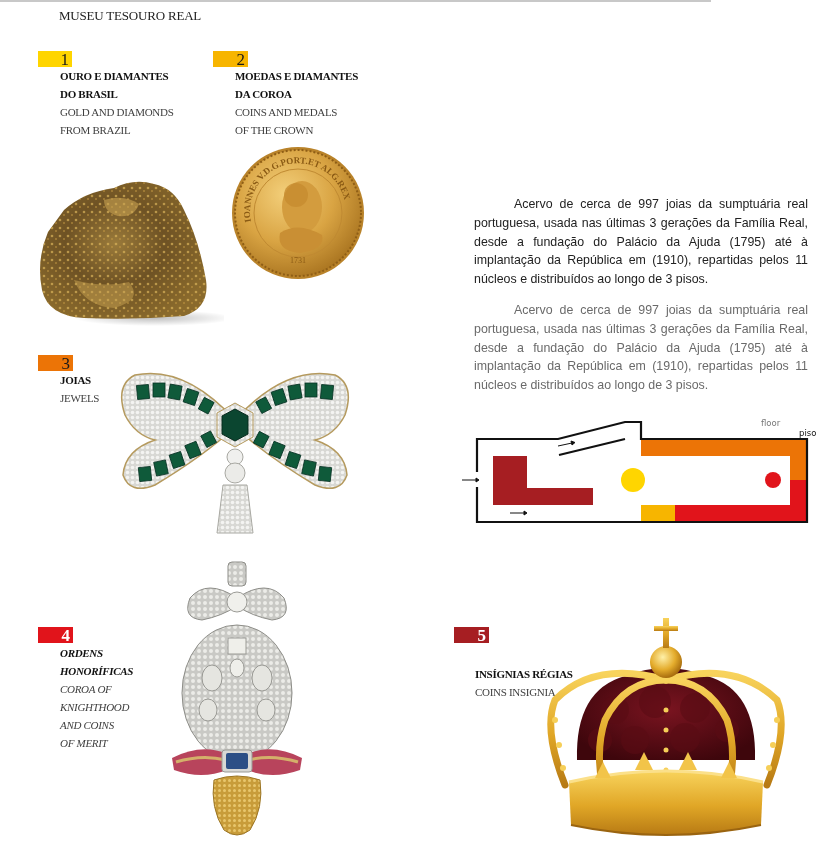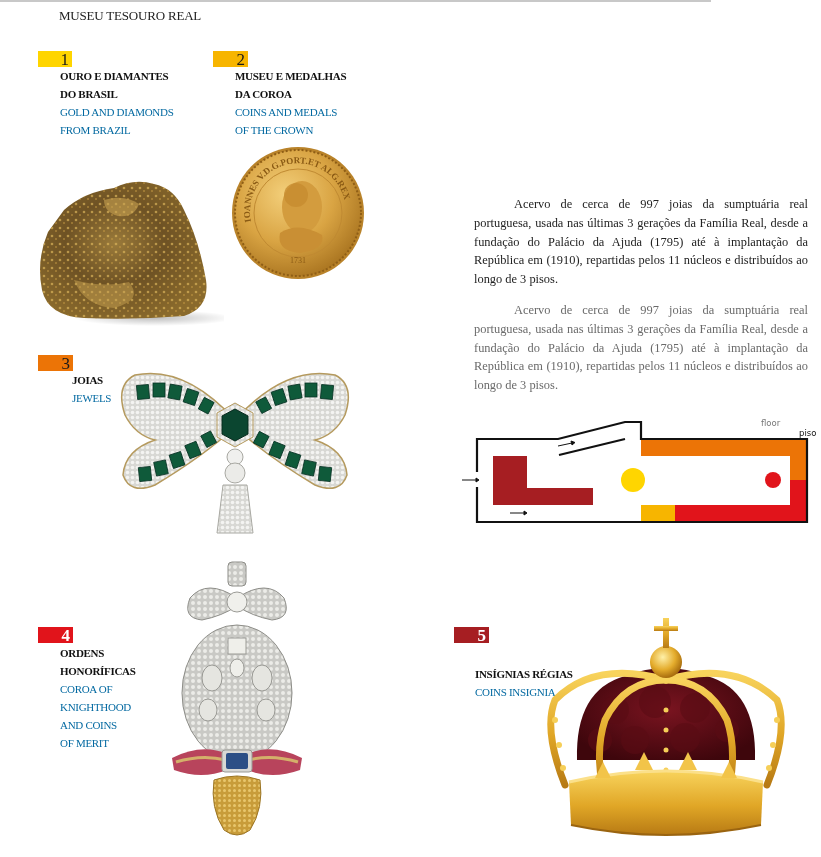--- a/index.html
+++ b/index.html
@@ -8,23 +8,23 @@
 
   .top-rule { position: absolute; left: 0; top: 0; width: 711px; height: 2px; background: #c8c8c8; }
   .museum-title { position: absolute; left: 59px; top: 8px; font-family: "Liberation Serif", serif; font-size: 13px; letter-spacing: -0.2px; color: #222; }
 
   .badge { position: absolute; height: 16px; font-family: "Liberation Serif", serif; font-size: 17px; line-height: 17px; text-align: right; padding-right: 3px; }
   .badge.dark { color: #1a1a1a; }
   .badge.light { color: #ffffff; font-weight: bold; }
 
   .label { position: absolute; font-family: "Liberation Serif", serif; font-size: 11px; line-height: 18px; letter-spacing: -0.3px; }
   .label .pt { font-weight: bold; color: #111; display: block; }
-  .label .en { color: #0369a1; display: block; }
-
-  .intro { position: absolute; left: 474px; width: 334px; font-family: Liberation Serif, serif; font-size: 12.4px; line-height: 18.8px; text-align: justify; text-indent: 40px; }
+  .label .en { color: #404040; display: block; }
+
+  .intro { position: absolute; left: 474px; width: 334px; font-family: Liberation Sans, sans-serif; font-size: 12.4px; line-height: 18.8px; text-align: justify; text-indent: 40px; }
   .intro.p1 { top: 195px; color: #222; }
   .intro.p2 { top: 301px; color: #6a6a6a; }
 
   .floor-label { position: absolute; left: 761px; top: 418px; font-family: "DejaVu Sans", sans-serif; font-size: 8.5px; }
   .floor-label .en { color: #777; }
   .floor-label .pt { color: #111; padding-left: 38px; }
 
   .floorplan { position: absolute; left: 0; top: 0; width: 821px; height: 857px; pointer-events: none; }
   .artwork { position: absolute; }
 </style>
@@ -41,21 +41,21 @@
   <span class="pt">OURO E DIAMANTES</span>
   <span class="pt">DO BRASIL</span>
   <span class="en">GOLD AND DIAMONDS</span>
   <span class="en">FROM BRAZIL</span>
 </div>
 
 <div class="badge dark" style="left:213px;top:51px;width:35px;background:#F7B500;">
   <span>2</span>
 </div>
 <div class="label" style="left:235px;top:67px;">
-  <span class="pt">MUSEU E MEDALHAS</span>
+  <span class="pt">MOEDAS E DIAMANTES</span>
   <span class="pt">DA COROA</span>
   <span class="en">COINS AND MEDALS</span>
   <span class="en">OF THE CROWN</span>
 </div>
 
 <svg class="artwork" style="left:34px;top:170px;" width="190" height="160" viewBox="0 0 190 160">
   <defs>
     <radialGradient id="nugGrad" cx="45%" cy="45%" r="60%">
       <stop offset="0%" stop-color="#9a7a3a"></stop>
       <stop offset="50%" stop-color="#6e5224"></stop>
@@ -95,21 +95,21 @@
   <path id="coinArc" d="M22 80 A48 48 0 1 1 114 80" fill="none"></path>
   <text font-family="Liberation Serif, serif" font-size="9" font-weight="bold" fill="#8a5a14">
     <textPath href="#coinArc" startOffset="2%">IOANNES V.D.G.PORT.ET ALG.REX</textPath>
   </text>
   <text x="60" y="118" font-family="Liberation Serif, serif" font-size="8" fill="#8a5a14">1731</text>
 </svg>
 
 <div class="badge dark" style="left:38px;top:355px;width:35px;background:#EC7406;">
   <span>3</span>
 </div>
-<div class="label" style="left:72px;top:371px;">
+<div class="label" style="left:60px;top:371px;">
   <span class="pt">JOIAS</span>
   <span class="en">JEWELS</span>
 </div>
 
 <svg class="artwork" style="left:115px;top:355px;" width="240" height="185" viewBox="0 0 240 185">
   <defs>
     <pattern id="diamonds" width="5" height="5" patternUnits="userSpaceOnUse">
       <rect width="5" height="5" fill="#d8d8d4"></rect>
       <circle cx="2.5" cy="2.5" r="1.8" fill="#f4f4f2"></circle>
     </pattern>
@@ -187,21 +187,21 @@
     <g>
       <line x1="510" y1="513" x2="524" y2="513"></line>
       <polygon points="524,511 527,513 524,515"></polygon>
     </g>
   </g>
 </svg>
 
 <div class="badge light" style="left:38px;top:627px;width:35px;background:#E1141B;">
   <span>4</span>
 </div>
-<div class="label" style="left:60px;top:644px;">
+<div class="label" style="left:60px;top:644px;font-style:italic;">
   <span class="pt">ORDENS</span>
   <span class="pt">HONORÍFICAS</span>
   <span class="en">COROA OF</span>
   <span class="en">KNIGHTHOOD</span>
   <span class="en">AND COINS</span>
   <span class="en">OF MERIT</span>
 </div>
 
 <svg class="artwork" style="left:172px;top:558px;" width="130" height="285" viewBox="0 0 130 285">
   <defs>

